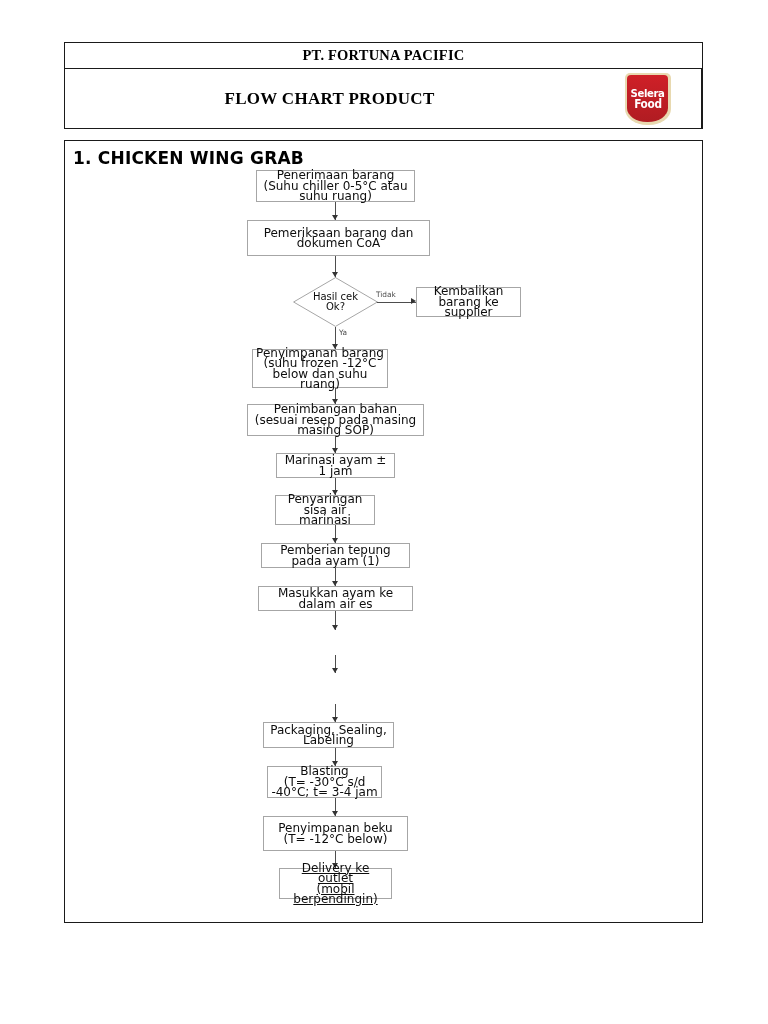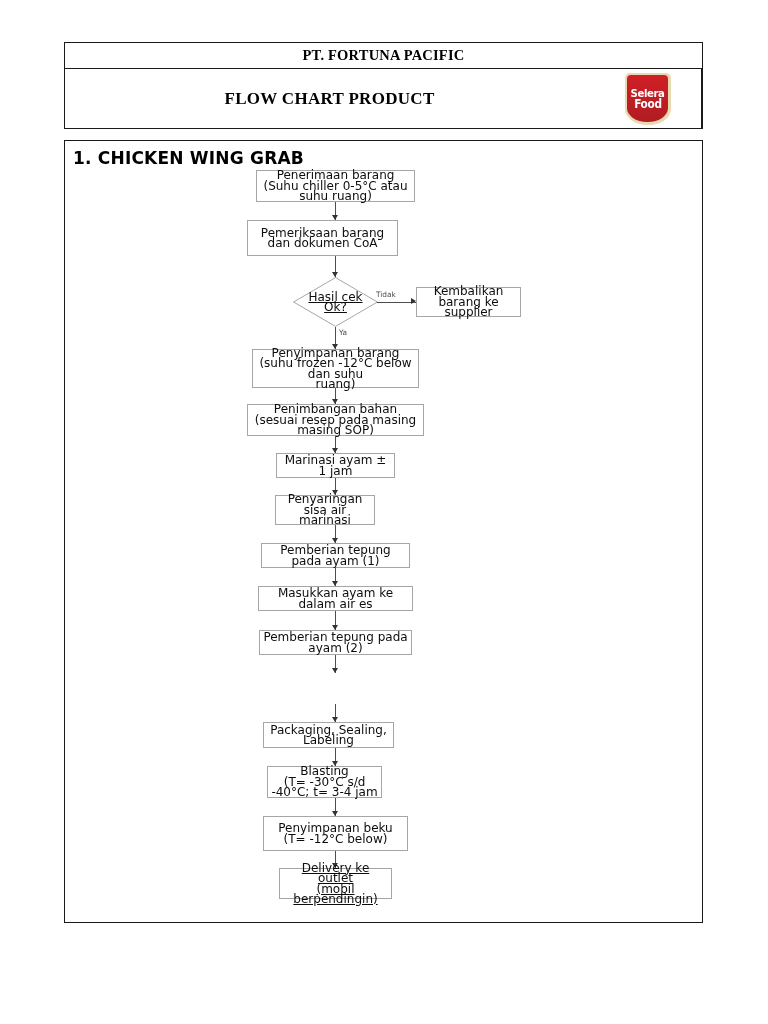--- a/index.html
+++ b/index.html
@@ -151,25 +151,24 @@
   }
   .diamond-shape {
     position: absolute;
     inset: 0;
   }
   .diamond-label {
     position: relative;
     z-index: 2;
     text-align: center;
     font-family: "DejaVu Sans", sans-serif;
-    font-size: 12px;
+    font-size: 10px;
     line-height: 10px;
     color: #0d0d0d;
     white-space: pre-line;
-    text-decoration: underline;
   }
 
   .connector {
     position: absolute;
     background: #4d4d4d;
     width: 1px;
   }
   .connector-h {
     position: absolute;
     background: #4d4d4d;
@@ -230,21 +229,21 @@
 
   <div id="flow">
 
     <div class="node" style="left:191px; top:29px; width:159px; height:32px;">
       <div class="txt">Penerimaan barang
 (Suhu chiller 0-5°C atau suhu ruang)</div>
     </div>
     <div class="connector" style="left:270px; top:61px; height:18px;"></div>
     <div class="arrow-down" style="left:267px; top:74px;"></div>
 
-    <div class="node" style="left:182px; top:79px; width:151px; height:36px;">
+    <div class="node" style="left:182px; top:79px; width:183px; height:36px;">
       <div class="txt">Pemeriksaan barang dan dokumen CoA</div>
     </div>
     <div class="connector" style="left:270px; top:115px; height:22px;"></div>
     <div class="arrow-down" style="left:267px; top:131px;"></div>
 
     <div class="diamond-wrap" style="left:228px; top:136px; width:85px; height:50px;">
       <svg class="diamond-shape" viewBox="0 0 85 50" preserveAspectRatio="none">
         <polygon points="42.5,0.6 84.4,25 42.5,49.4 0.6,25" fill="#ffffff" stroke="#a6a6a6" stroke-width="1"></polygon>
       </svg>
       <div class="diamond-label">Hasil cek
@@ -257,21 +256,21 @@
 
     <div class="node" style="left:351px; top:146px; width:105px; height:30px;">
       <div class="txt">Kembalikan barang ke
 supplier</div>
     </div>
 
     <div class="connector" style="left:270px; top:186px; height:22px;"></div>
     <div class="arrow-down" style="left:267px; top:203px;"></div>
     <div class="edge-label" style="left:274px; top:187px;">Ya</div>
 
-    <div class="node" style="left:187px; top:208px; width:167px; height:39px;">
+    <div class="node" style="left:187px; top:208px; width:136px; height:39px;">
       <div class="txt">Penyimpanan barang
 (suhu frozen -12°C below dan suhu
 ruang)</div>
     </div>
     <div class="connector" style="left:270px; top:247px; height:16px;"></div>
     <div class="arrow-down" style="left:267px; top:258px;"></div>
 
     <div class="node" style="left:182px; top:263px; width:177px; height:32px;justify-content:center;">
       <div class="txt">Penimbangan bahan
 (sesuai resep pada masing masing SOP)</div>
@@ -297,23 +296,20 @@
     </div>
     <div class="connector" style="left:270px; top:427px; height:18px;"></div>
     <div class="arrow-down" style="left:267px; top:440px;"></div>
 
     <div class="node" style="left:193px; top:445px; width:155px; height:25px;">
       <div class="txt">Masukkan ayam ke dalam air es</div>
     </div>
     <div class="connector" style="left:270px; top:470px; height:19px;"></div>
     <div class="arrow-down" style="left:267px; top:484px;"></div>
 
-    <div class="node" style="left:194px; top:489px; width:153px; height:25px;">
-      <div class="txt">Pemberian tepung pada ayam (2)</div>
-    </div>
     <div class="connector" style="left:270px; top:514px; height:18px;"></div>
     <div class="arrow-down" style="left:267px; top:527px;"></div>
 
     <div class="connector" style="left:270px; top:563px; height:18px;"></div>
     <div class="arrow-down" style="left:267px; top:576px;"></div>
 
     <div class="node" style="left:198px; top:581px; width:131px; height:26px;">
       <div class="txt">Packaging, Sealing, Labeling</div>
     </div>
     <div class="connector" style="left:270px; top:607px; height:18px;"></div>

